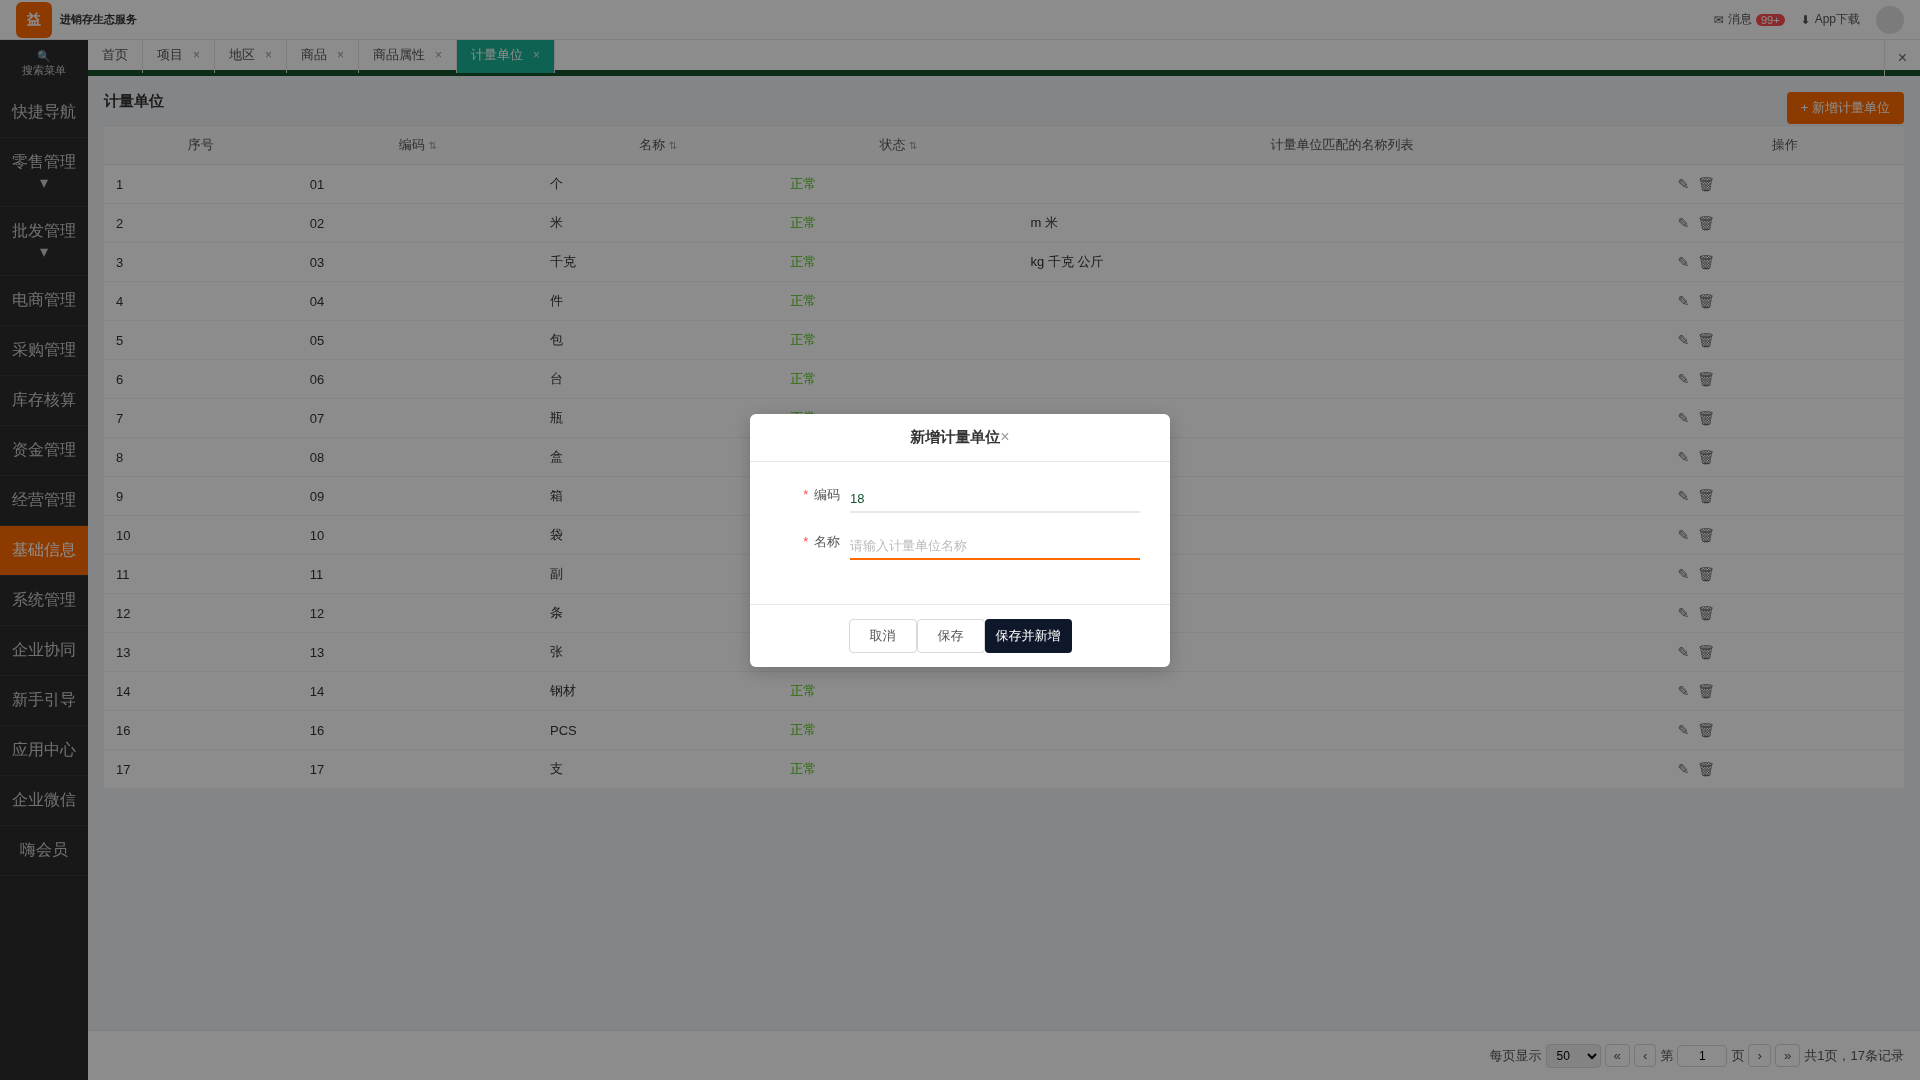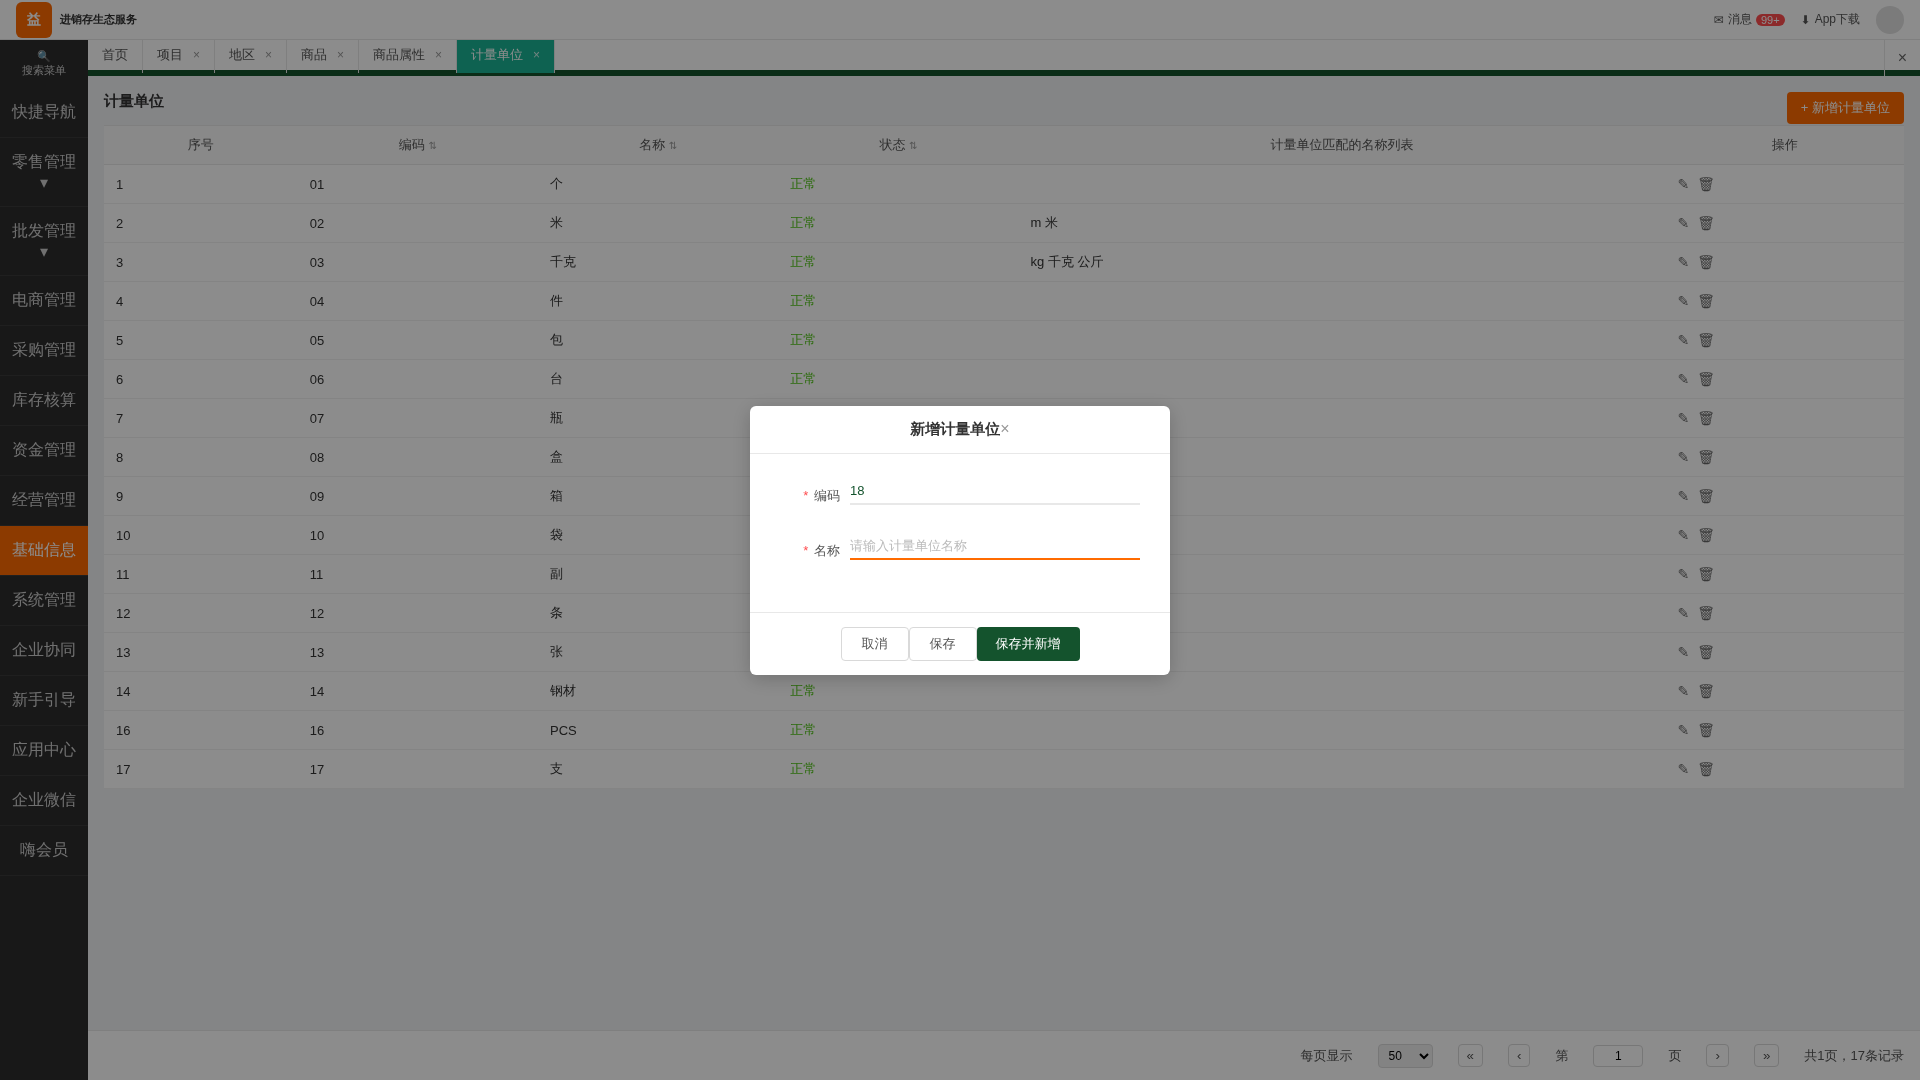--- a/index.html
+++ b/index.html
@@ -119,21 +119,21 @@
 
     
     .pagination {
       height: 50px;
       background: white;
       display: flex;
       align-items: center;
       justify-content: flex-end;
       padding: 0 16px;
       border-top: 1px solid #e8e8e8;
-      gap: 25px;
+      gap: 4px;
       font-size: 13px;
       color: #555;
       flex-shrink: 0;
     }
     .page-size-select { border: 1px solid #d9d9d9; border-radius: 4px; padding: 3px 6px; font-size: 12px; }
     .page-nav-btn { border: 1px solid #d9d9d9; background: white; padding: 3px 8px; border-radius: 4px; cursor: pointer; color: #555; }
     .page-nav-btn:disabled { color: #ccc; cursor: not-allowed; }
     .page-input { border: 1px solid #d9d9d9; border-radius: 4px; padding: 3px 6px; width: 50px; text-align: center; font-size: 12px; }
 
     
@@ -155,21 +155,21 @@
     .modal-header {
       padding: 14px 20px;
       border-bottom: 1px solid #e8e8e8;
       display: flex;
       align-items: center;
       justify-content: center;
     }
     .modal-title { font-size: 15px; font-weight: bold; color: #333; }
     .modal-close { background: none; border: none; cursor: pointer; font-size: 16px; color: #999; }
     .modal-body { padding: 24px 30px; }
-    .form-row { display: flex; align-items: flex-end; margin-bottom: 28px; }
+    .form-row { display: flex; align-items: flex-start; margin-bottom: 20px; }
     .form-label { width: 60px; text-align: right; margin-right: 10px; font-size: 13px; color: #555; flex-shrink: 0; }
     .required-mark { color: #ff4d4f; margin-right: 2px; }
     .form-input {
       flex: 1;
       border: none;
       border-bottom: 2px solid #e8e8e8;
       padding: 5px 0;
       font-size: 13px;
       outline: none;
       color: #14532d;
@@ -178,21 +178,21 @@
     .form-input::placeholder { color: #bbb; }
     .modal-footer {
       padding: 14px 20px;
       border-top: 1px solid #e8e8e8;
       display: flex;
       justify-content: center;
       gap: 0;
     }
     .btn-cancel { border: 1px solid #d9d9d9; background: white; padding: 7px 20px; border-radius: 4px; cursor: pointer; font-size: 13px; color: #555; }
     .btn-save { border: 1px solid #d9d9d9; background: white; padding: 7px 20px; border-radius: 4px; cursor: pointer; font-size: 13px; color: #555; }
-    .btn-save-new { background: #14532d; border: none; color: white; padding: 7px 19px; border-radius: 4px; cursor: pointer; font-size: 13px; }
+    .btn-save-new { background: #0f172a; border: none; color: white; padding: 7px 11px; border-radius: 4px; cursor: pointer; font-size: 13px; }
 
     .sort-icon { color: #999; font-size: 10px; }
   </style>
 </head>
 <body>
 
 <div class="top-bar">
   <div class="top-bar-left">
     <div class="logo-area">
       <div class="logo-icon">

